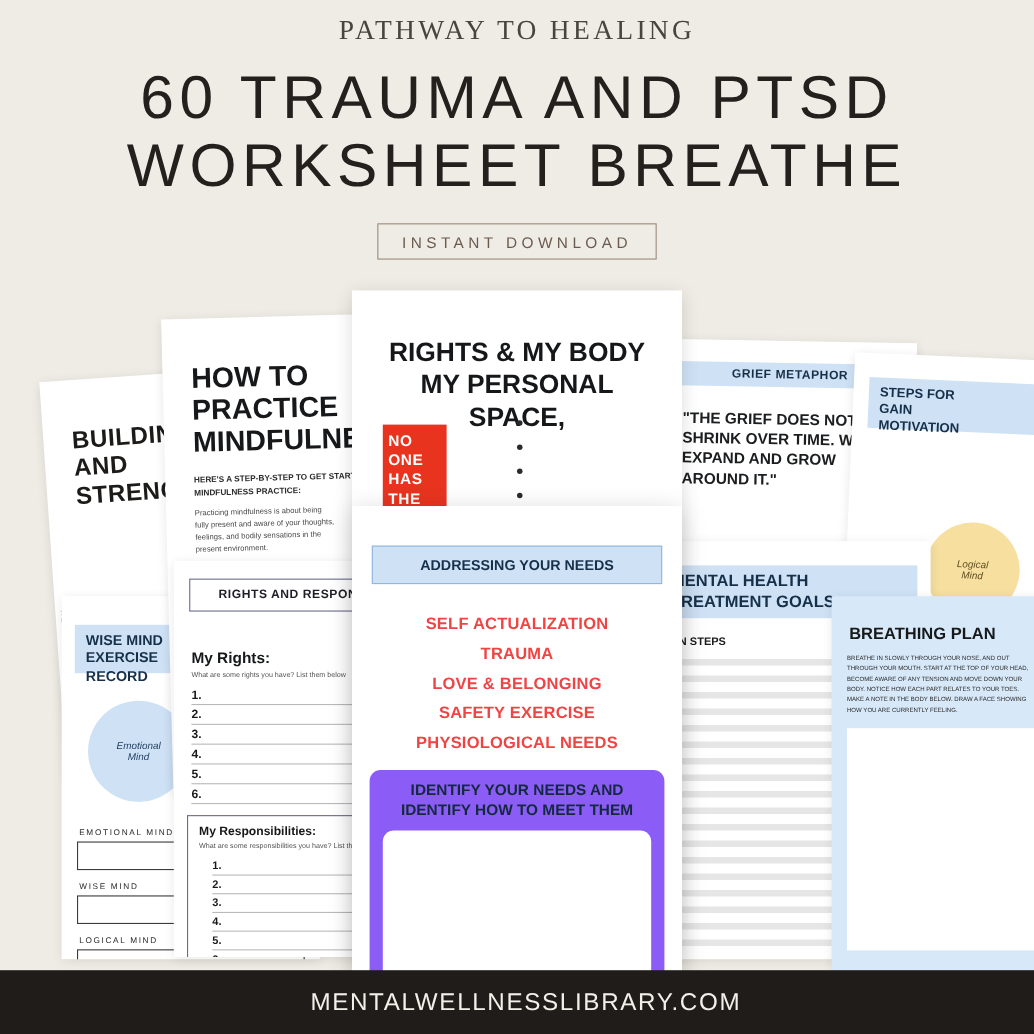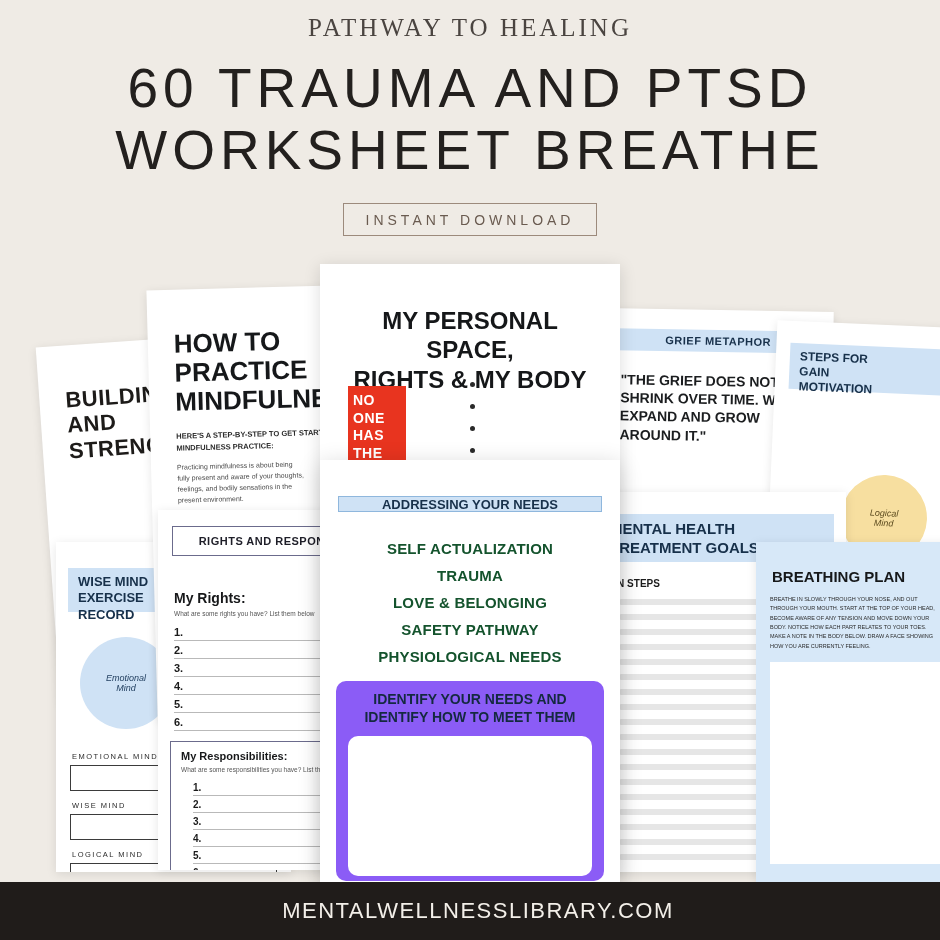--- a/index.html
+++ b/index.html
@@ -132,24 +132,24 @@
   .s9 .h { font-size: 24px; font-weight: 700; color: #151719; text-align:center; line-height: 1.22; padding: 42px 18px 0; }
   .s9 .redbox {
     position:absolute; left: 28px; top: 122px; width: 58px; height: 90px; background: #e8341f; color:#fff;
     font-size: 14px; font-weight: 700; line-height: 1.25; padding: 6px 5px; letter-spacing: .5px;
   }
   .s9 .dots { position:absolute; left: 150px; top: 118px; }
   .s9 .dots i { display:block; width: 5px; height: 5px; border-radius:50%; background:#2a2a2a; margin-bottom: 17px; }
 
   
   .s10 { left: 320px; top: 208px; width: 300px; height: 650px; box-shadow: 0 4px 22px rgba(0,0,0,0.16); }
-  .s10 .band { margin: 36px 18px 0; background: #cfe2f5; height: 16px; border:1px solid #8fb7dd;
+  .s10 .band { margin: 36px 18px 0; background: #cfe2f5; height: 35px; border:1px solid #8fb7dd;
                font-size: 13px; font-weight: 700; color:#17304a; display:flex; align-items:center; justify-content:center; }
   .s10 .pyr { margin-top: 28px; text-align:center; }
-  .s10 .pyr div { font-size: 15px; font-weight: 700; color:#14532d; margin-bottom: 10px; letter-spacing: .2px; }
+  .s10 .pyr div { font-size: 15px; font-weight: 700; color:#ef4444; margin-bottom: 10px; letter-spacing: .2px; }
   .s10 .cta { margin: 16px 16px 0; background:#8b5cf6; border-radius: 10px; padding: 10px 12px 14px; height: 200px; }
   .s10 .cta .t { font-size: 14px; font-weight: 700; color:#14293f; text-align:center; line-height:1.25; }
   .s10 .cta .inner { margin-top: 10px; height: 140px; background:#fff; border-radius: 10px; }
 
   
   .footer {
     position: absolute; left: 0; bottom: 0; width: 940px; height: 58px;
     background: #201c1a; color: #f3efe9;
     display: flex; align-items: center; justify-content: center;
     font-size: 22px; letter-spacing: 1.5px; padding-left: 16px;
@@ -299,41 +299,41 @@
   </div>
 
   <div class="sheet s8">
     <div class="h">BREATHING PLAN</div>
     <div class="p">BREATHE IN SLOWLY THROUGH YOUR NOSE, AND OUT THROUGH YOUR MOUTH. START AT THE TOP OF YOUR HEAD, BECOME AWARE OF ANY TENSION AND MOVE DOWN YOUR BODY. NOTICE HOW EACH PART RELATES TO YOUR TOES. MAKE A NOTE IN THE BODY BELOW. DRAW A FACE SHOWING HOW YOU ARE CURRENTLY FEELING.</div>
     <div class="card"></div>
   </div>
 
   <div class="sheet s9">
     <div class="h">
+      <div>RIGHTS &amp; MY BODY</div>
       <div>MY PERSONAL SPACE,</div>
-      <div>RIGHTS &amp; MY BODY</div>
     </div>
     <div class="redbox">NO ONE HAS THE RIGHT TO:</div>
     <div class="dots">
       <i></i>
         <i></i>
         <i></i>
         <i></i>
         <i></i>
         <i></i>
     </div>
   </div>
 
   <div class="sheet s10">
     <div class="band">ADDRESSING YOUR NEEDS</div>
     <div class="pyr">
       <div>SELF ACTUALIZATION</div>
       <div>TRAUMA</div>
       <div>LOVE &amp; BELONGING</div>
-      <div>SAFETY PATHWAY</div>
+      <div>SAFETY EXERCISE</div>
       <div>PHYSIOLOGICAL NEEDS</div>
     </div>
     <div class="cta">
       <div class="t">
         <div>IDENTIFY YOUR NEEDS AND</div>
         <div>IDENTIFY HOW TO MEET THEM</div>
       </div>
       <div class="inner"></div>
     </div>
   </div>

